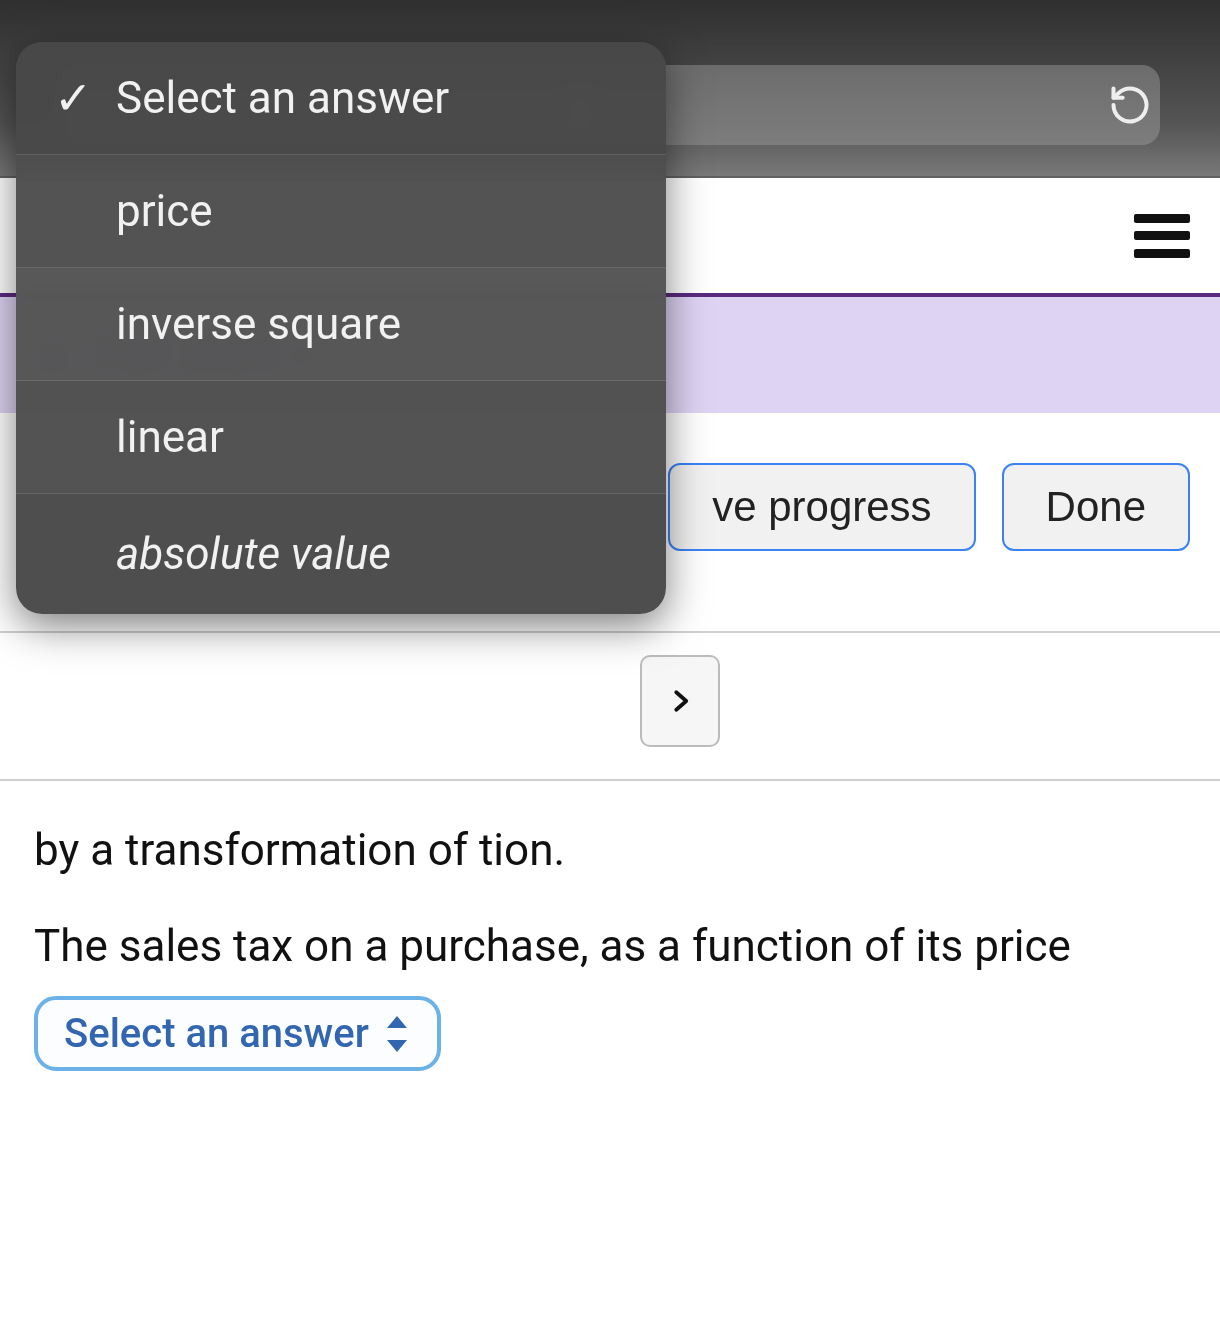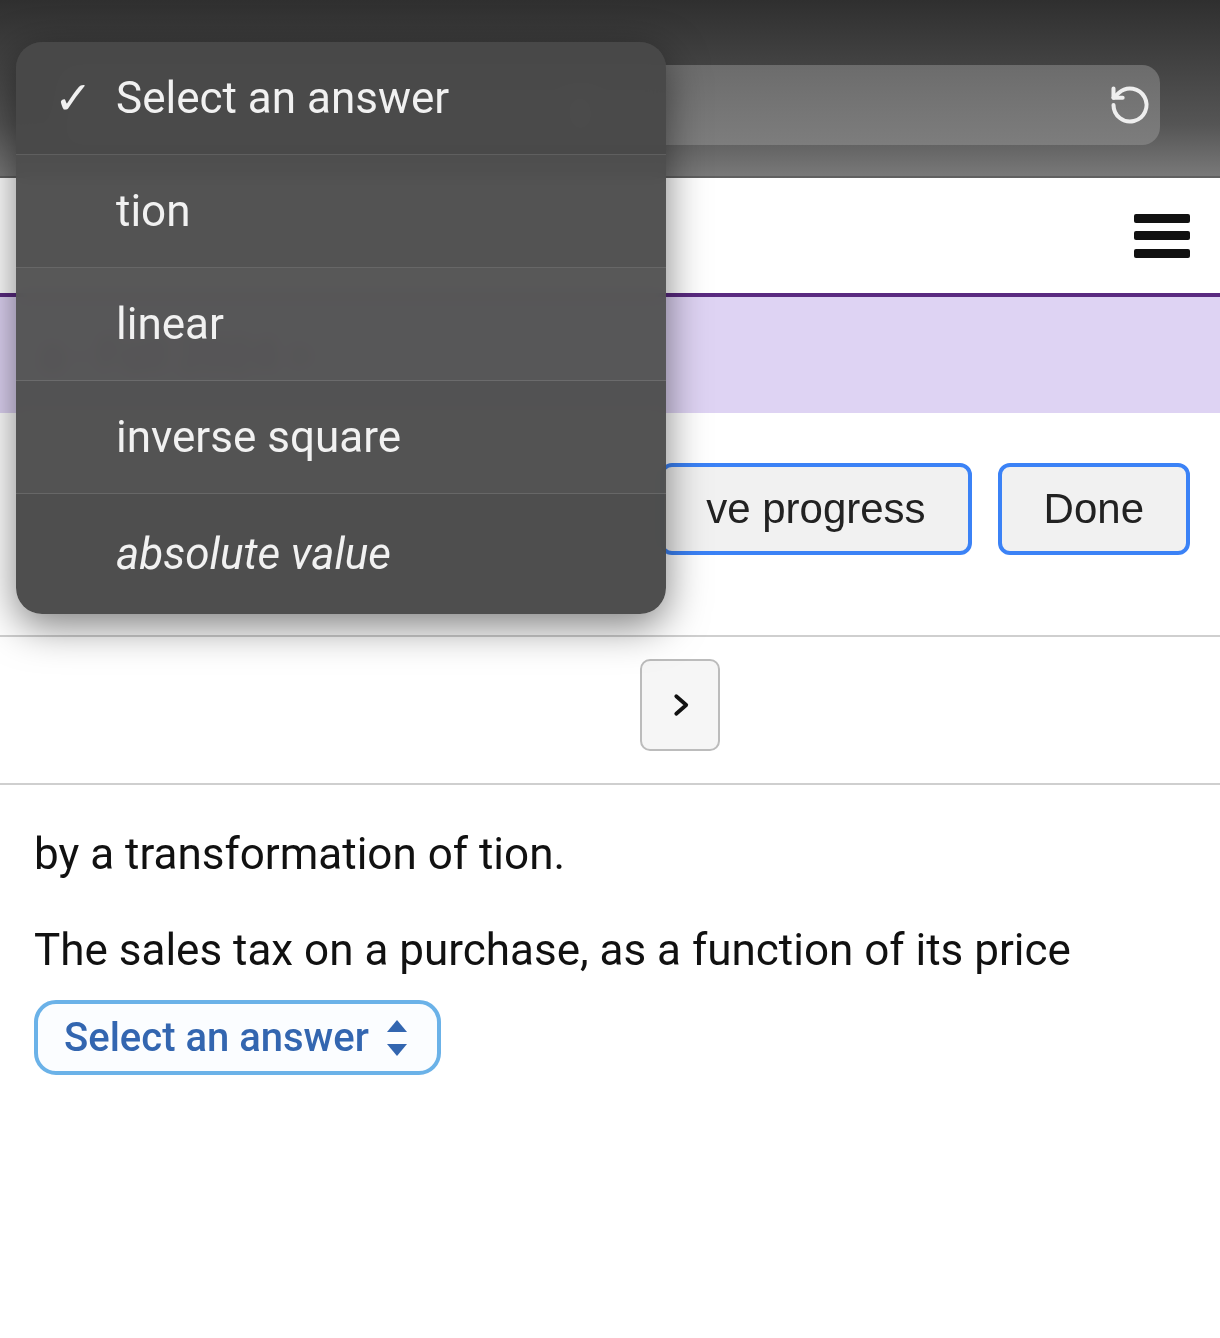--- a/index.html
+++ b/index.html
@@ -77,21 +77,21 @@
   .breadcrumb .sep { color: #5a2a80; padding: 0 12px; }
 
   .btnrow {
     display: flex;
     justify-content: flex-end;
     gap: 26px;
     padding: 50px 30px 20px;
   }
   .btn {
     background: #f1f1f1;
-    border: 4px solid #3b82f6;
+    border: 2px solid #3b82f6;
     border-radius: 12px;
     font-size: 42px;
     color: #222;
     padding: 18px 42px;
   }
 
   .divider {
     border-top: 2px solid #cfcfcf;
     margin-top: 60px;
   }
@@ -242,17 +242,17 @@
 
   <div class="selectpill">
     <span>Select an answer</span>
     <span class="chev-updown"></span>
   </div>
 
 </div>
 
 <div class="dropdown">
   <div class="opt selected">Select an answer</div>
-  <div class="opt">tion</div>
+  <div class="opt">price</div>
+  <div class="opt">inverse square</div>
   <div class="opt">linear</div>
-  <div class="opt">inverse square</div>
   <div class="opt">absolute value</div>
 </div>
 
 </body></html>

